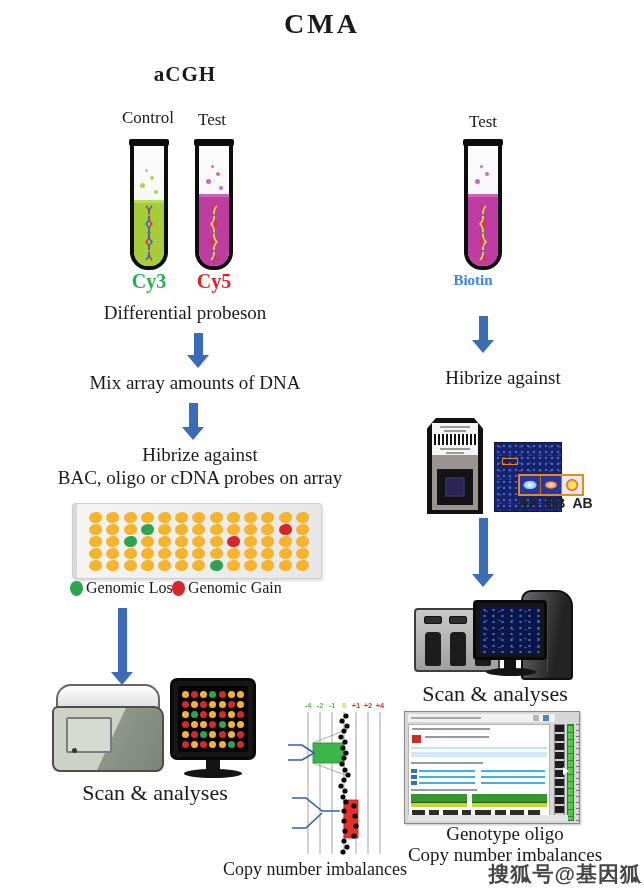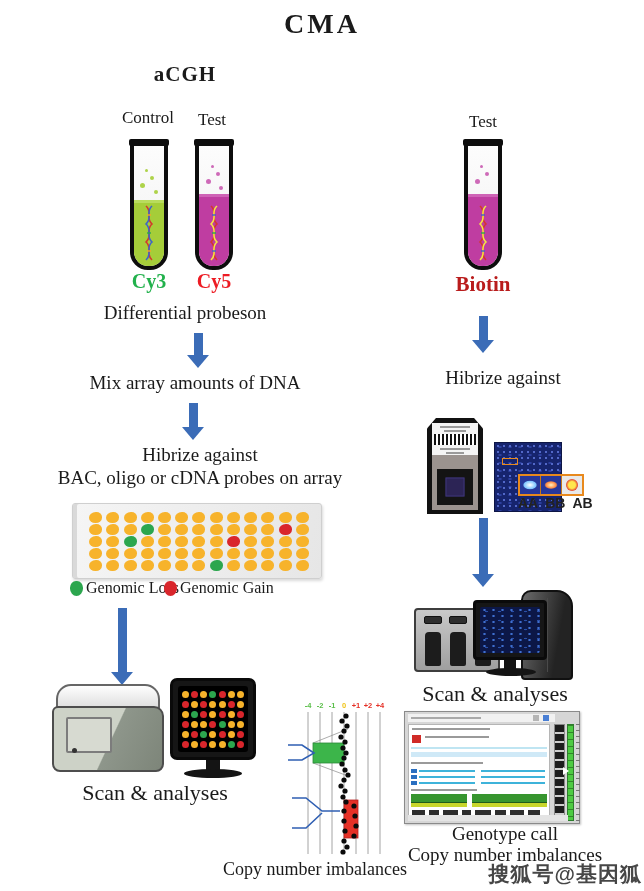--- a/index.html
+++ b/index.html
@@ -192,21 +192,21 @@
     <span class="bub" style="width:3px;height:3px;left:12px;bottom:98px;"></span>
     <div class="liquid"></div>
     <svg class="helix" width="14" height="58" viewBox="0 0 14 58">
       <path d="M4 2 C11 8 3 14 10 20 C3 26 11 32 4 38 C11 44 3 50 10 56" fill="none" stroke="#d4372c" stroke-width="1.6"></path>
       <path d="M10 2 C3 8 11 14 4 20 C11 26 3 32 10 38 C3 44 11 50 4 56" fill="none" stroke="#f5e642" stroke-width="1.6"></path>
       <line x1="5" y1="11" x2="9" y2="11" stroke="#3f63c8" stroke-width="1.4"></line>
       <line x1="5" y1="29" x2="9" y2="29" stroke="#2ca64e" stroke-width="1.4"></line>
       <line x1="5" y1="47" x2="9" y2="47" stroke="#3f63c8" stroke-width="1.4"></line>
     </svg>
   </div>
-  <div class="abs ctr dyelabel" style="left:443px; top:272px; width:80px; font-size:21px; color:#b91c1c;">Biotin</div>
+  <div class="abs ctr dyelabel" style="left:433px; top:272px; width:80px; font-size:15px; color:#3b82f6;">Biotin</div>
 
   <div class="abs ctr step" style="left:55px; top:301px; width:260px;">Differential probeson</div>
   <div class="abs arrow" style="left:187px; top:333px; --h:22px;">
       <div class="shaft"></div>
       <div class="head"></div>
     </div>
   <div class="abs ctr step" style="left:40px; top:371px; width:310px;">Mix array amounts of DNA</div>
   <div class="abs arrow" style="left:182px; top:403px; --h:24px;">
       <div class="shaft"></div>
       <div class="head"></div>
@@ -283,21 +283,21 @@
         <div class="spot" style="background: rgb(247, 179, 43);"></div>
         <div class="spot" style="background: rgb(247, 179, 43);"></div>
         <div class="spot" style="background: rgb(247, 179, 43);"></div>
       </div>
   </div>
 
   <div class="abs legenditem" style="left:70px; top:579px;">
     <span class="legend-dot" style="background: rgb(44, 166, 78);"></span>
     <span>Genomic Loss</span>
   </div>
-  <div class="abs legenditem" style="left:164px; top:579px;">
+  <div class="abs legenditem" style="left:172px; top:579px;">
     <span class="legend-dot" style="background: rgb(217, 38, 44);"></span>
     <span>Genomic Gain</span>
   </div>
 
   <div class="abs arrow" style="left:111px; top:608px; --h:64px;">
       <div class="shaft"></div>
       <div class="head"></div>
     </div>
 
   <div class="abs scan-lid" style="left:56px; top:684px;"></div>
@@ -458,21 +458,21 @@
       <div class="scrolltrack" style="top:91px;"></div>
       <div class="scrollthumb" style="top:91px;"></div>
     </div>
     <div class="soft-side"></div>
     <div class="soft-green"></div>
     <div class="soft-marker"></div>
     <div class="soft-ruler"></div>
     <div class="soft-status"></div>
   </div>
 
-  <div class="abs ctr step" style="left:400px; top:822px; width:210px;">Genotype call</div>
+  <div class="abs ctr step" style="left:400px; top:822px; width:210px;">Genotype oligo</div>
   <div class="abs ctr step" style="left:390px; top:843px; width:230px;">Copy number imbalances</div>
 
   <svg id="cnv-svg" class="abs" style="left:284px; top:698px;" width="120" height="160" viewBox="0 0 120 160">
     <g stroke="#9a9a9a" stroke-width="0.9">
       <line x1="24" y1="14" x2="24" y2="156"></line>
         <line x1="36" y1="14" x2="36" y2="156"></line>
       <line x1="48" y1="14" x2="48" y2="156"></line>
         <line x1="60" y1="14" x2="60" y2="156"></line>
       <line x1="72" y1="14" x2="72" y2="156"></line>
         <line x1="84" y1="14" x2="84" y2="156"></line>

